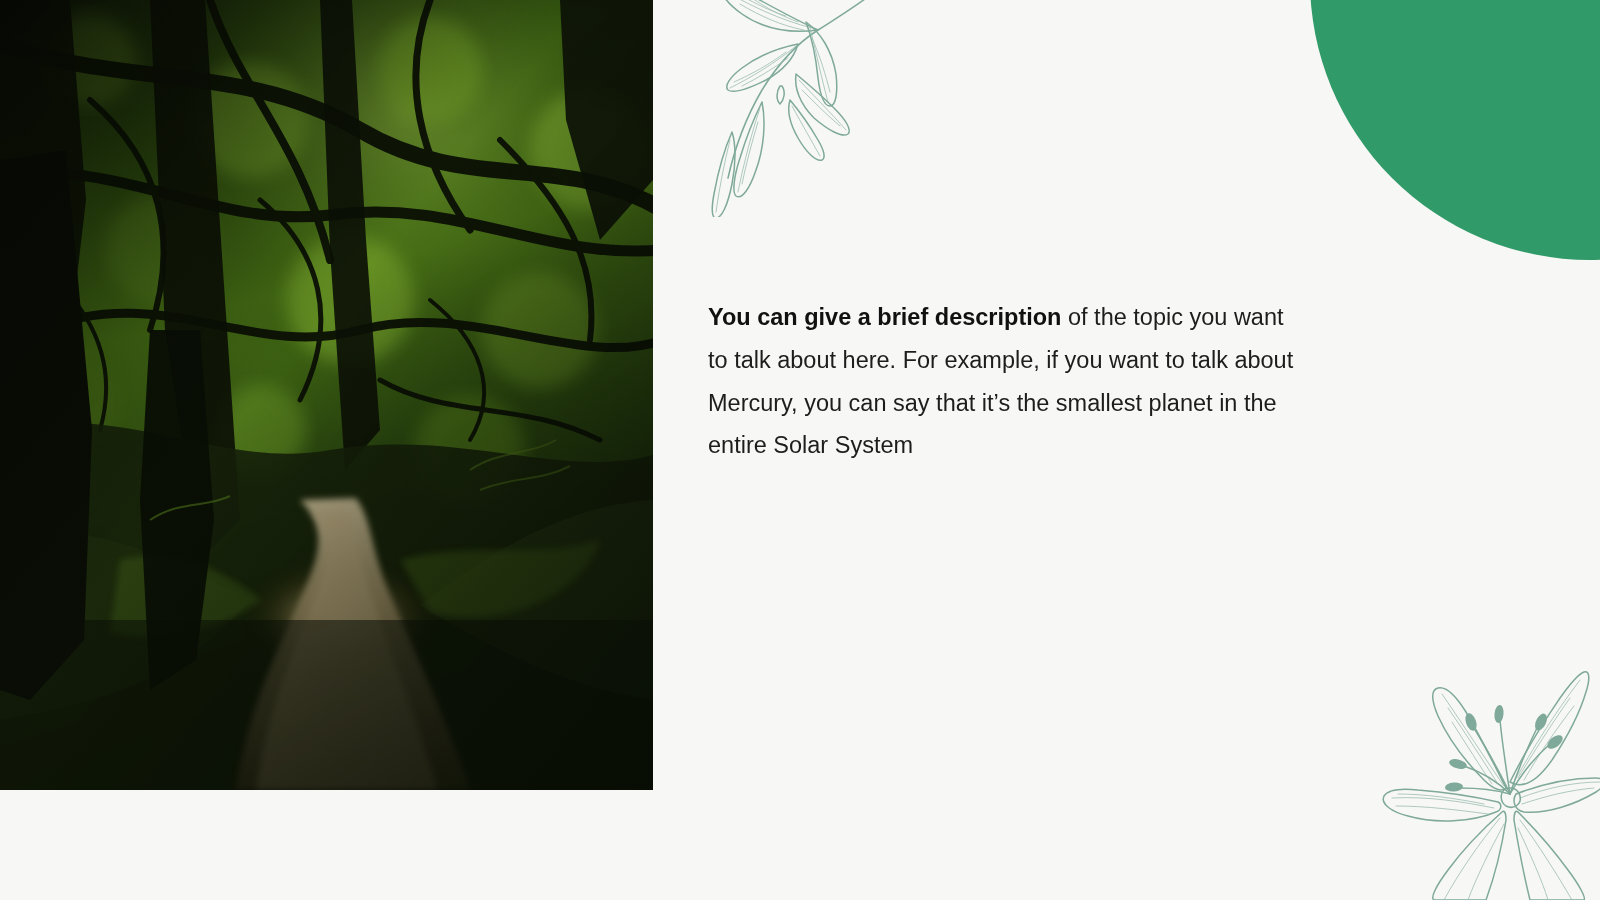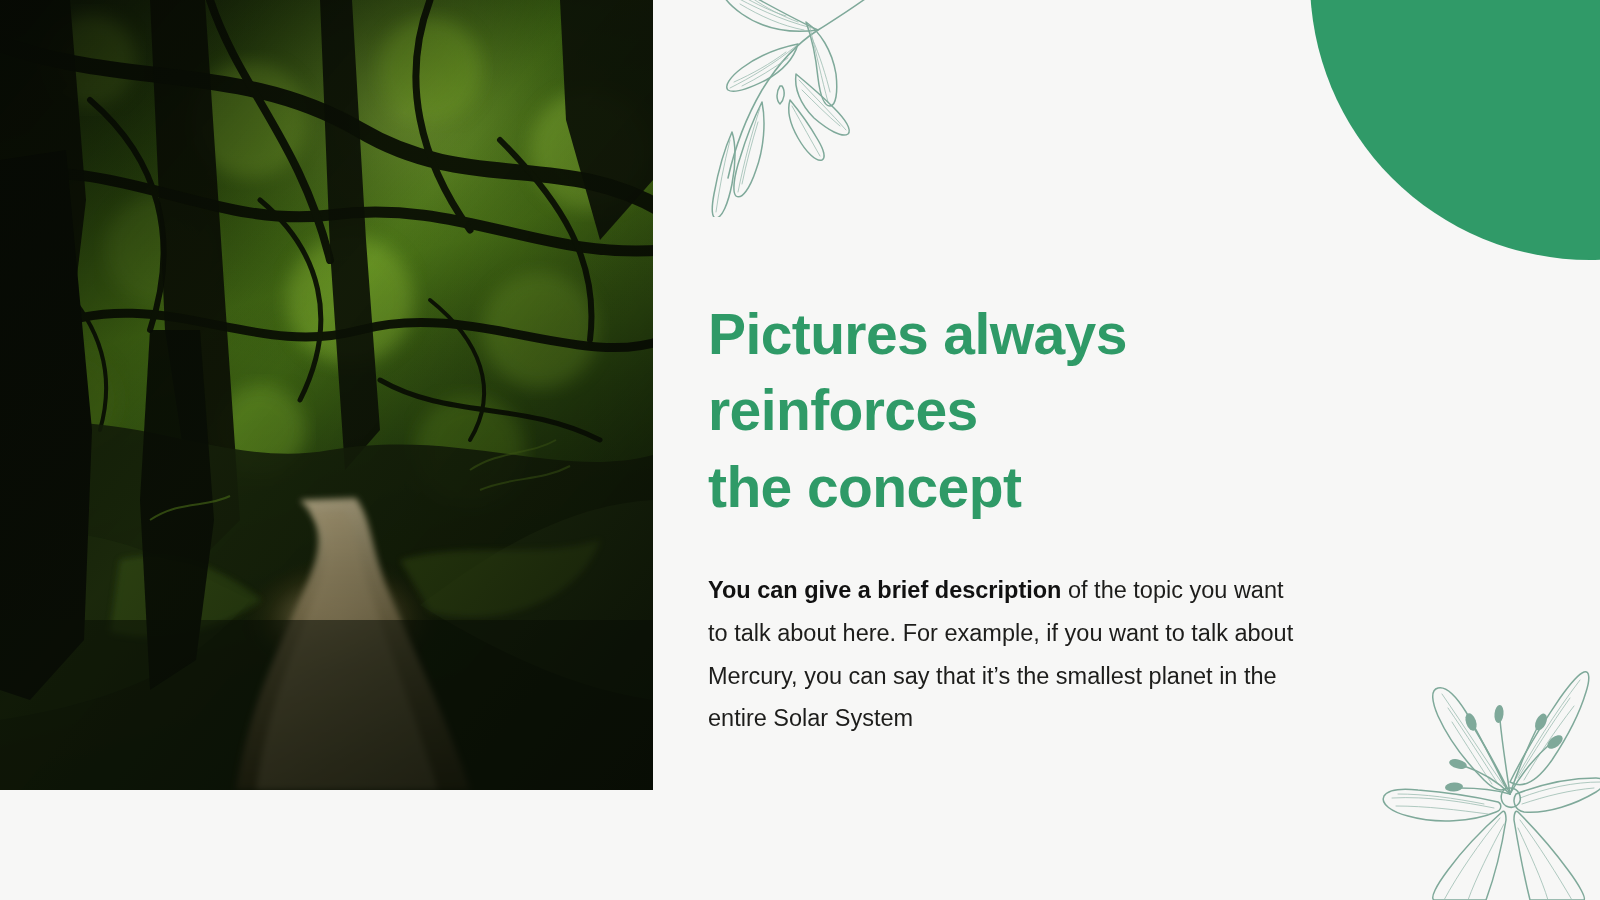--- a/index.html
+++ b/index.html
@@ -333,21 +333,19 @@
         <ellipse cx="217" cy="110" rx="5" ry="9" transform="rotate(52 217 110)"></ellipse>
         <ellipse cx="120" cy="132" rx="9" ry="4.5" transform="rotate(14 120 132)"></ellipse>
         <ellipse cx="116" cy="155" rx="9" ry="4.5" transform="rotate(-4 116 155)"></ellipse>
       </g>
 
       <path class="ln" d="M166 158 C 172 154, 180 156, 182 164 C 184 172, 176 178, 168 174 C 162 170, 162 162, 166 158 Z"></path>
     </svg>
   </div>
 
   <div class="text-col">
-    <h1 class="headline">Pictures always reinforces
-the concept</h1>
 
     <p class="body-copy">
       <span class="lead">You can give a brief description</span><span> of the topic you want to talk about here. For example, if you want to talk about Mercury, you can say that it’s the smallest planet in the entire Solar System</span>
     </p>
   </div>
 
 </div>
 
 </body></html>

